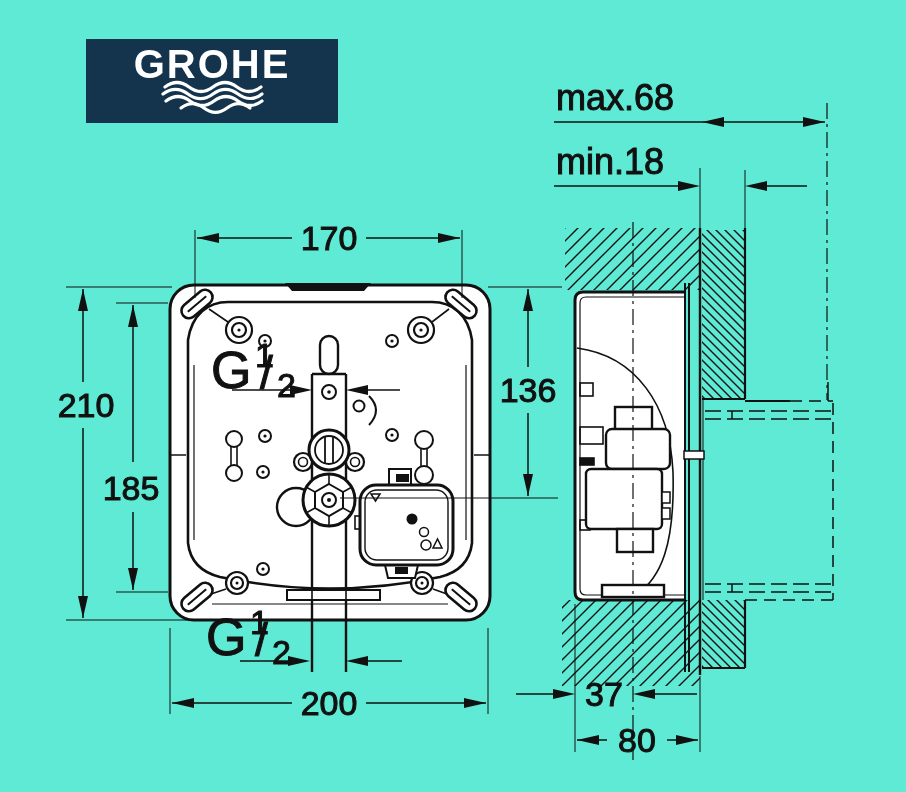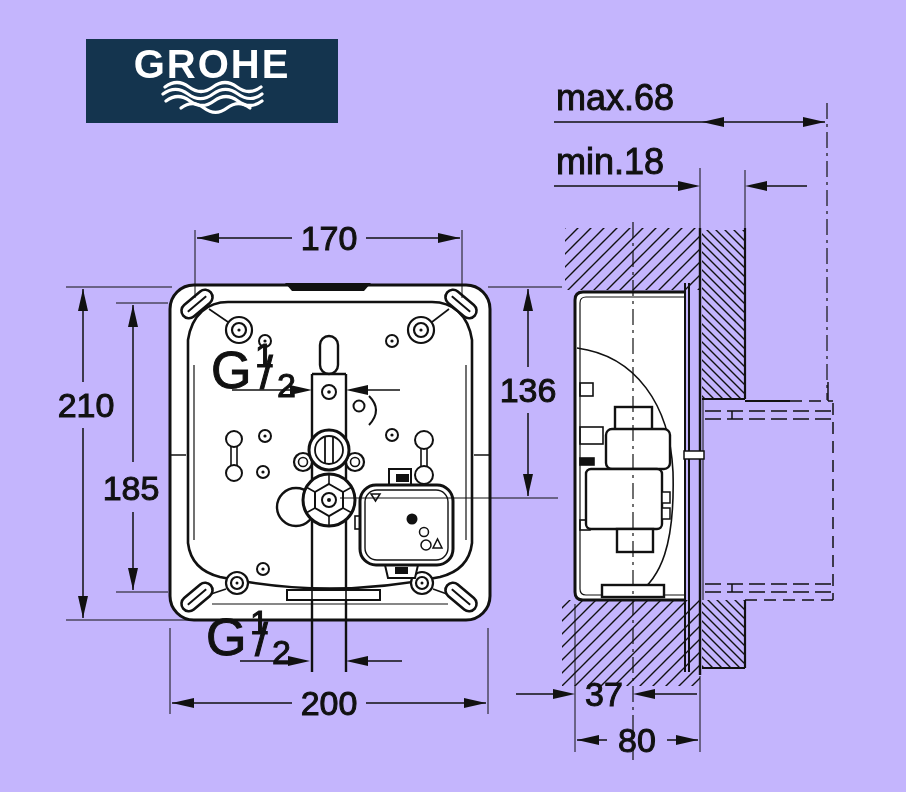--- a/index.html
+++ b/index.html
@@ -1,16 +1,16 @@
 <!DOCTYPE html>
 <html><head>
 <meta charset="utf-8">
 <style>
   html,body{margin:0;padding:0;background:#ffffff;}
-  .page{width:906px;height:792px;background:#c4b5fd;position:relative;overflow:hidden;
+  .page{width:906px;height:792px;background:#5eead4;position:relative;overflow:hidden;
         font-family:"Liberation Sans", sans-serif;}
   svg{display:block;}
   text{fill:#111;}
   .dim{font-size:34px;fill:#111;}
   .dimS{font-size:36px;fill:#111;}
   .gbig{font-size:52px;fill:#111;}
   .gsup{font-size:34px;fill:#111;}
   .gslash{font-size:46px;fill:#111;}
   .logo-text{font-size:40px;font-weight:bold;fill:#fff;letter-spacing:2px;}
 </style>

